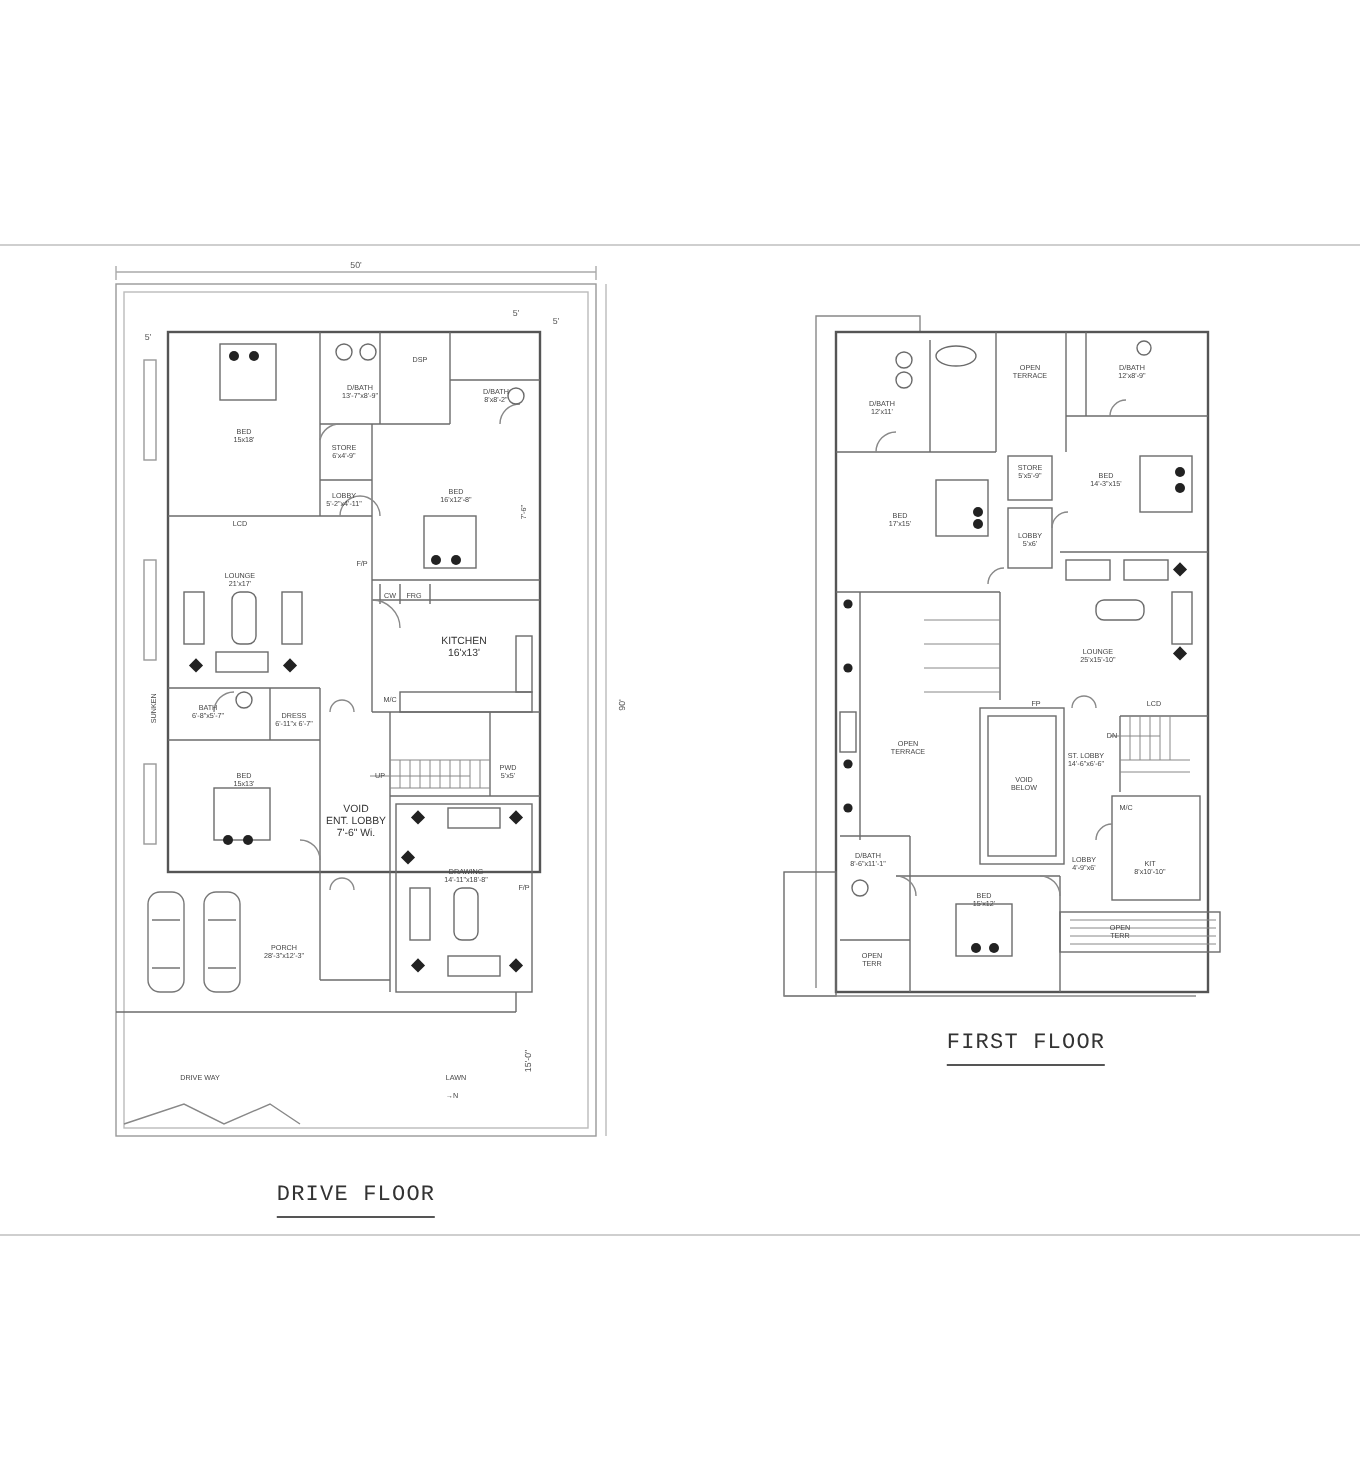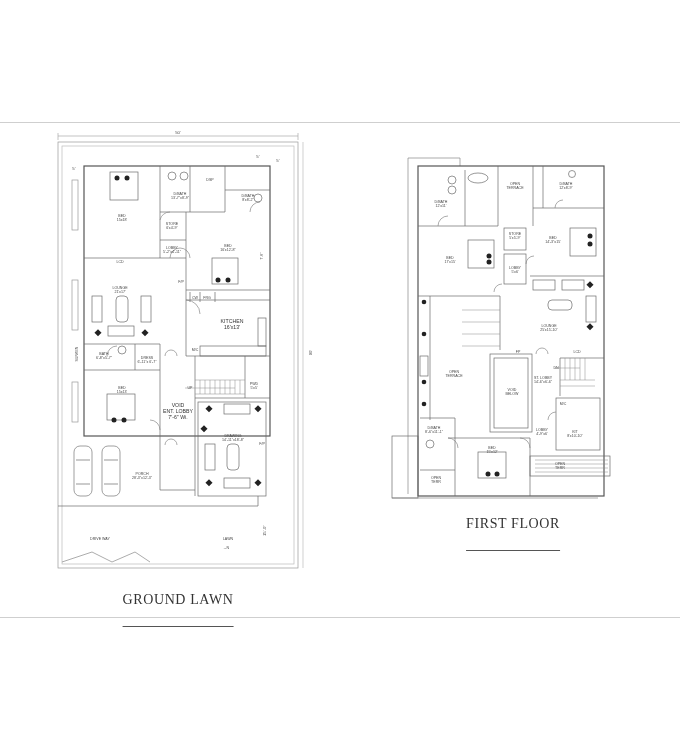--- a/index.html
+++ b/index.html
@@ -3,21 +3,21 @@
 <meta charset="utf-8">
 <style>
   html,body{margin:0;padding:0;background:#fff;}
   body{width:680px;height:731px;position:relative;overflow:hidden;font-family:"Liberation Sans",sans-serif;}
   .sheet{position:absolute;left:0;top:0;width:680px;height:731px;}
   .hline{position:absolute;left:0;width:680px;height:1px;background:#cfcfcf;}
   svg{position:absolute;left:0;top:0;}
   .lbl{position:absolute;font-size:3.6px;color:#444;text-align:center;line-height:4.2px;white-space:pre;transform:translateX(-50%);}
   .lbl.big{font-size:5.2px;line-height:6px;color:#333;}
   .lbl.vert{transform:translateX(-50%) rotate(-90deg);}
-  .title{position:absolute;font-family:Liberation Serif, serif;font-size:14px;letter-spacing:0.6px;color:#333;transform:translateX(-50%);border-bottom:0.6px solid #555;padding-bottom:18px;}
+  .title{position:absolute;font-family:Liberation Mono, monospace;font-size:11px;letter-spacing:0.6px;color:#333;transform:translateX(-50%);border-bottom:0.6px solid #555;padding-bottom:4px;}
   .dim{position:absolute;font-size:4.4px;color:#555;transform:translateX(-50%);}
 </style>
 </head>
 <body>
 
 <div class="sheet">
   <div class="hline" style="top:122px"></div>
   <div class="hline" style="top:617px"></div>
 
   <svg width="680" height="731" viewBox="0 0 680 731">
@@ -280,21 +280,21 @@
   <div class="lbl" style="left:120px;top:260px">LCD</div>
   <div class="lbl" style="left:181px;top:280px">F/P</div>
   <div class="lbl" style="left:195px;top:296px">CW</div>
   <div class="lbl" style="left:207px;top:296px">FRG</div>
   <div class="lbl" style="left:195px;top:348px">M/C</div>
   <div class="lbl" style="left:190px;top:386px">UP</div>
   <div class="lbl vert" style="left:77px;top:352px">SUNKEN</div>
   <div class="lbl vert" style="left:262px;top:254px">7'-6"</div>
   <div class="lbl" style="left:262px;top:442px">F/P</div>
 
-  <div class="title" style="left:178px;top:592px">GROUND LAWN</div>
+  <div class="title" style="left:178px;top:592px">DRIVE FLOOR</div>
 
   <div class="lbl" style="left:441px;top:200px"><span>D/BATH</span><br><span>12'x11'</span></div>
   <div class="lbl" style="left:515px;top:182px">OPEN
 TERRACE</div>
   <div class="lbl" style="left:566px;top:182px"><span>D/BATH</span><br><span>12'x8'-9"</span></div>
   <div class="lbl" style="left:450px;top:256px"><span>BED</span><br><span>17'x15'</span></div>
   <div class="lbl" style="left:515px;top:232px"><span>STORE</span><br><span>5'x5'-9"</span></div>
   <div class="lbl" style="left:553px;top:236px"><span>BED</span><br><span>14'-3"x15'</span></div>
   <div class="lbl" style="left:515px;top:266px"><span>LOBBY</span><br><span>5'x6'</span></div>
   <div class="lbl" style="left:549px;top:324px"><span>LOUNGE</span><br><span>25'x15'-10"</span></div>

